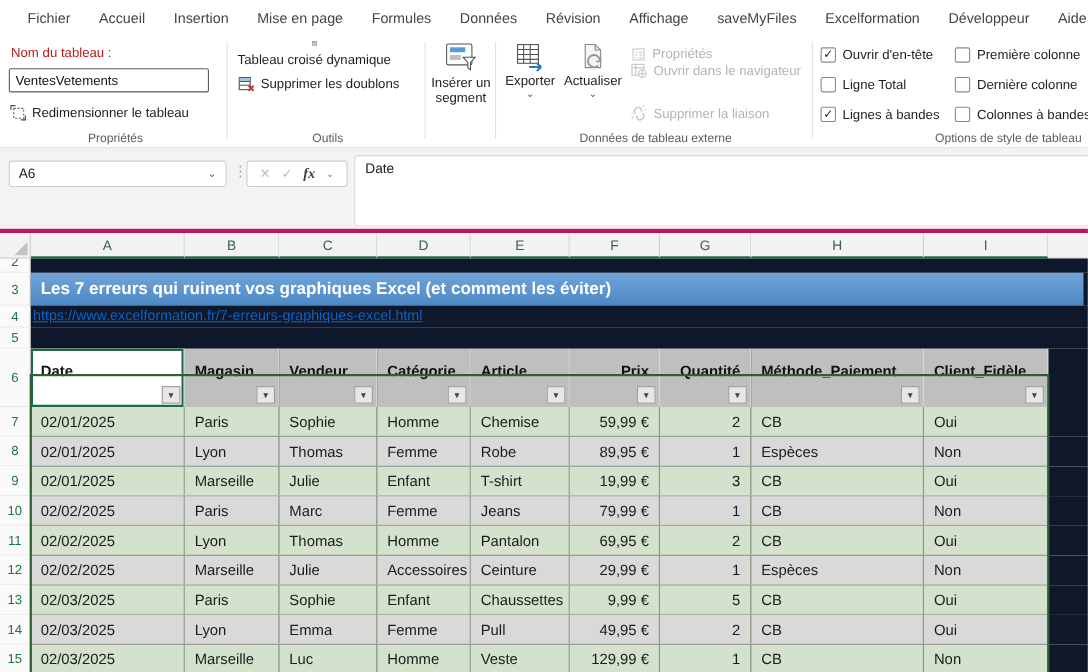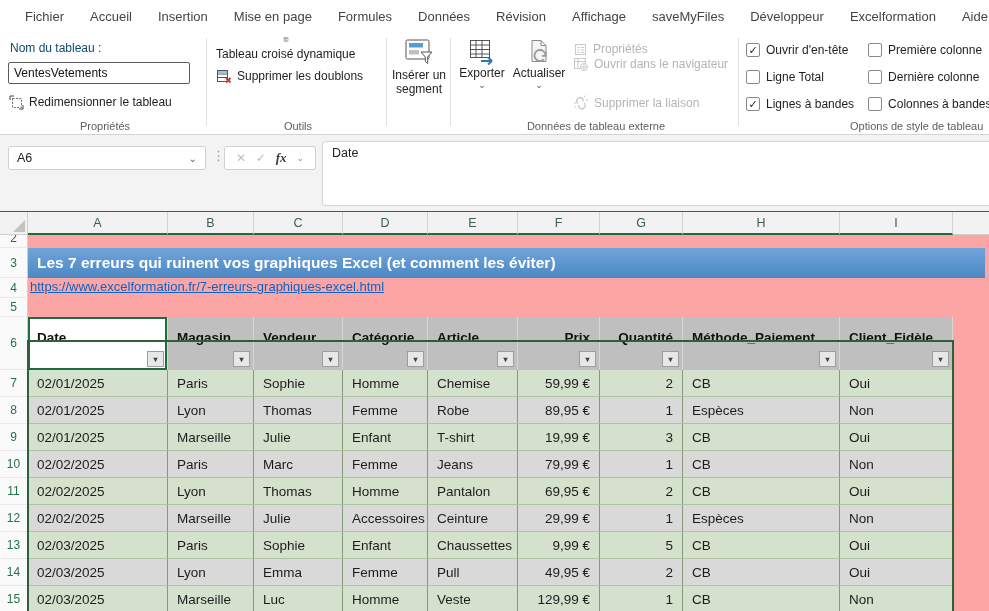--- a/index.html
+++ b/index.html
@@ -12,38 +12,38 @@
     display:flex; align-items:flex-end; padding-left:12px; }
   .tab { font-size:13px; color:#444; padding:6px 13px 8px 13px; white-space:nowrap; cursor:default; }
 
   
   .ribbon { position:absolute; left:0; top:32px; width:989px; height:103px; background:#fff;
     border-bottom:1px solid #d5d5d5; overflow:hidden; }
   .vsep { position:absolute; top:6px; height:88px; width:1px; background:#e1e1e1; }
   .rgroup { position:absolute; top:0; height:103px; }
   .gtitle { position:absolute; bottom:3px; left:0; right:0; text-align:center;
     font-size:11px; color:#5d5d5d; white-space:nowrap; }
-  .rlabel { font-size:12px; color:#0c4a6e; }
+  .rlabel { font-size:12px; color:#b91c1c; }
   .smallbtn { display:flex; align-items:center; gap:5px; height:24px; padding:0 3px;
     font-size:12px; color:#1e1e1e; white-space:nowrap; border-radius:3px; }
   .smallbtn.disabled { color:#b4b4b4; }
   .name-input { width:182px; height:22px; border:1px solid #5c5c5c; border-radius:2px;
     font-size:12px; padding:0 5px; font-family:"Liberation Sans",sans-serif; color:#111; background:#fff; }
   .bigbtn { position:absolute; top:6px; display:flex; flex-direction:column; align-items:center;
     border-radius:3px; }
   .bigbtn .blabel { font-size:12px; color:#1e1e1e; line-height:14px; text-align:center; white-space:nowrap; }
   .chev { font-size:9px; color:#555; line-height:8px; margin-top:1px; }
   .cbrow { display:flex; align-items:center; gap:6px; height:27px; }
   .cbbox { width:14px; height:14px; border:1px solid #8a8a8a; background:#fff; border-radius:2px;
     font-size:11px; line-height:12px; text-align:center; color:#1e1e1e; }
   .cblabel { font-size:12px; color:#1e1e1e; white-space:nowrap; }
 
   
   .fstrip { position:absolute; left:0; top:135px; width:989px; height:77px; background:#f3f3f3;
-    border-bottom:1px solid #be185d; }
+    border-bottom:4px solid #be185d; }
   .namebox { position:absolute; left:8px; top:11px; width:198px; height:24px; background:#fff;
     border:1px solid #d0d0d0; border-radius:3px; font-size:12.5px; color:#222;
     display:flex; align-items:center; padding:0 8px; }
   .namebox .nb-chev { margin-left:auto; font-size:10px; color:#666; }
   .fdots { position:absolute; left:212px; top:13px; color:#9a9a9a; font-size:13px; }
   .fxbox { position:absolute; left:224px; top:11px; width:92px; height:24px; background:#fff;
     border:1px solid #d0d0d0; border-radius:3px; display:flex; align-items:center;
     justify-content:space-around; padding:0 6px; }
   .fx-x,.fx-ok { color:#bdbdbd; font-size:12px; }
   .fx-fx { font-family:"Liberation Serif",serif; font-style:italic; font-weight:bold;
@@ -62,21 +62,21 @@
     border-left:12px solid transparent; border-bottom:12px solid #c3c3c3; }
   .clet { height:23px; background:#f2f2f2; border-right:1px solid #d2d2d2;
     border-bottom:2px solid #1e6b41; font-size:12.5px; color:#39604a;
     display:flex; align-items:center; justify-content:center; }
   .clet-fill { flex:1; height:23px; background:#f2f2f2; border-bottom:1px solid #cfcfcf; }
 
   .srow { display:flex; }
   .rn { width:28px; background:#fafafa; border-right:1px solid #cfcfcf;
     border-bottom:1px solid #e9e9e9; color:#217346; font-size:12px;
     display:flex; align-items:center; justify-content:center; overflow:hidden; }
-  .rowbody { position:relative; flex:1; background:#fca5a5; }
+  .rowbody { position:relative; flex:1; background:#0f172a; }
 
   .banner { position:absolute; left:0; top:0; width:957px; height:100%;
     background:linear-gradient(#71a4d9,#4c88c4); color:#fff; font-weight:bold;
     font-size:15.5px; line-height:30px; padding-left:9px; white-space:nowrap; }
   .linktext { position:absolute; left:2px; top:1px; font-size:13px; color:#0b63c6;
     text-decoration:underline; white-space:nowrap; }
 
   .hcell { position:relative; background:#bfbfbf; border-right:1px solid #d6d6d6;
     font-weight:bold; font-size:13.5px; color:#111; }
   .hcell .htxt { position:absolute; top:13px; left:9px; right:9px; white-space:nowrap; }
@@ -104,22 +104,22 @@
   <div class="tabbar">
       <div class="tab">Fichier</div>
       <div class="tab">Accueil</div>
       <div class="tab">Insertion</div>
       <div class="tab">Mise en page</div>
       <div class="tab">Formules</div>
       <div class="tab">Données</div>
       <div class="tab">Révision</div>
       <div class="tab">Affichage</div>
       <div class="tab">saveMyFiles</div>
+      <div class="tab">Excelformation</div>
       <div class="tab">Développeur</div>
-      <div class="tab">Excelformation</div>
       <div class="tab">Aide</div>
     </div>
 
   <div class="ribbon">
 
     <div class="rgroup" style="left:6px; width:198px;">
       <div class="rlabel" style="position:absolute; left:4px; top:9px;">Nom du tableau :</div>
       <input class="name-input" style="position: absolute; left: 2px; top: 30px;" value="VentesVetements">
       <div class="smallbtn" style="position:absolute; left:0; top:58px;">
         <svg width="15" height="15" viewBox="0 0 15 15">

